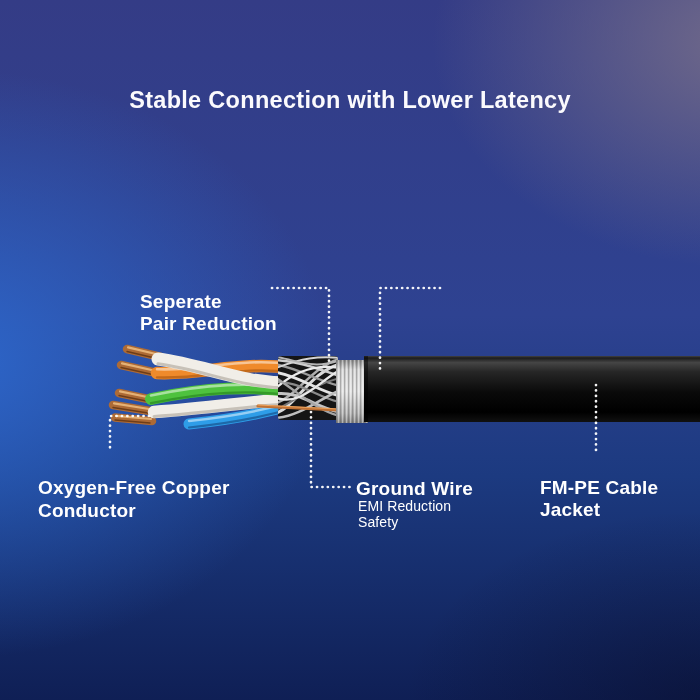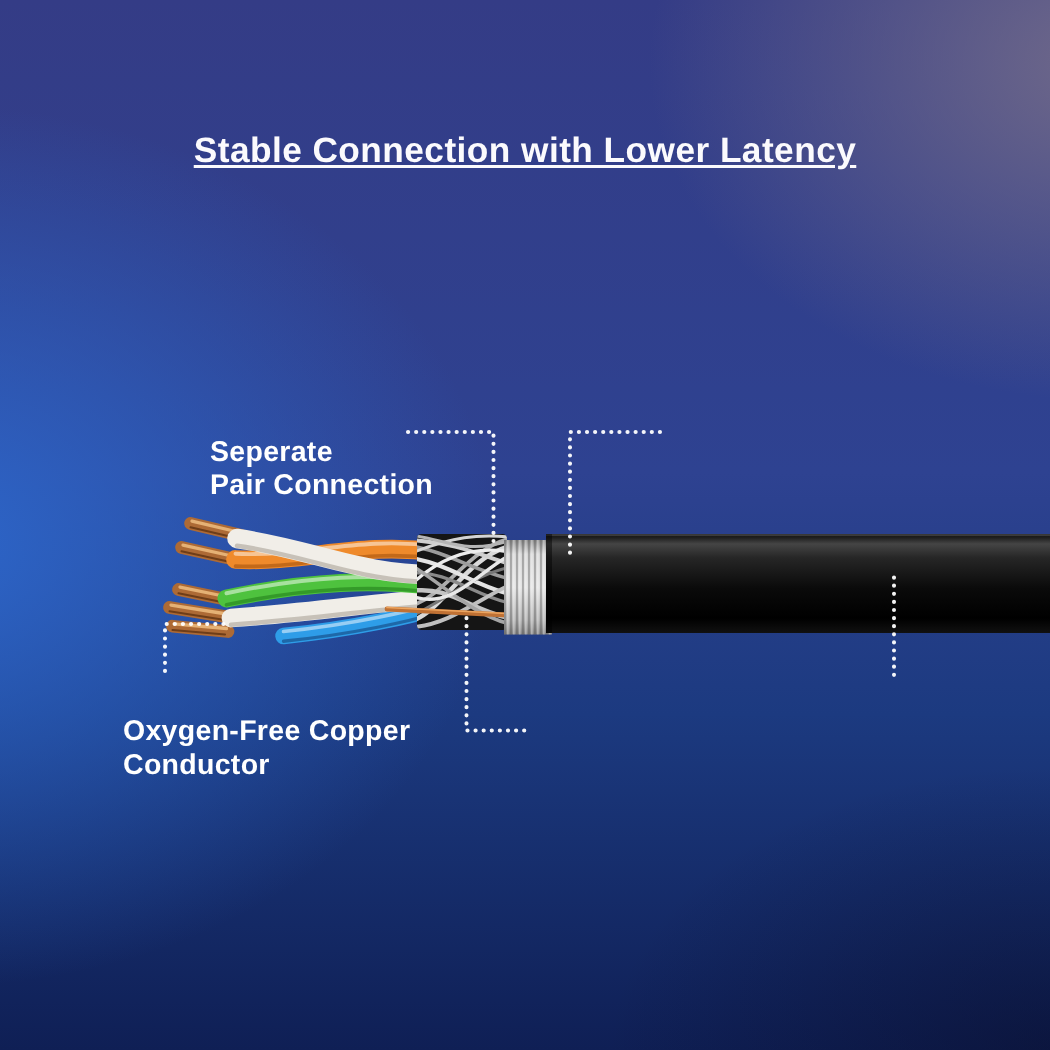--- a/index.html
+++ b/index.html
@@ -7,30 +7,30 @@
     position:relative;width:700px;height:700px;overflow:hidden;
     font-family:"Liberation Sans",sans-serif;
     background:
       radial-gradient(95% 75% at -6% 52%, rgba(45,104,205,.95) 0%, rgba(45,104,205,0) 56%),
       radial-gradient(85% 62% at 106% 6%, rgba(116,108,138,.95) 0%, rgba(116,108,138,0) 52%),
       radial-gradient(70% 45% at 100% 100%, rgba(8,12,40,.5) 0%, rgba(8,12,40,0) 60%),
       linear-gradient(180deg,#343c86 0%,#2e4291 45%,#1c3a80 68%,#0f1f55 100%);
   }
   .title{
     position:absolute;top:84px;left:0;width:700px;text-align:center;
-    color:#fbfafd;font-weight:700;font-size:23.5px;line-height:33px;letter-spacing:.3px;text-decoration:underline;
+    color:#fbfafd;font-weight:700;font-size:23.5px;line-height:33px;letter-spacing:.3px;
   }
   .callout{
     position:absolute;color:#ffffff;font-weight:700;font-size:19px;
     line-height:22.5px;letter-spacing:.2px;white-space:pre-line;
   }
   .callout.sub{font-weight:400;font-size:14px;line-height:16.5px;letter-spacing:.1px;}
   .co-sep{left:140px;top:268px;}
   .co-alu{left:455px;top:268px;}
-  .co-oxy{left:38px;top:453px;line-height:23px;margin-left:44px;}
+  .co-oxy{left:38px;top:453px;line-height:23px;}
   .co-gnd{left:356px;top:455px;}
   .co-emi{left:358px;top:481px;}
   .co-jkt{left:540px;top:454px;}
   svg.art{position:absolute;left:0;top:0;}
 </style>
 </head>
 <body>
 
 <div class="stage">
 
@@ -159,25 +159,36 @@
       <path d="M272,288 L329,288 L329,362"></path>
       <path d="M440,288 L380,288 L380,372"></path>
       <path d="M149,416 L110,416 L110,452"></path>
       <path d="M311,412 L311,487 L353,487"></path>
       <path d="M596,385 L596,451"></path>
     </g>
   </svg>
 
   <div class="callout co-sep">
     <span>Seperate
-Pair Connection</span>
+Pair Reduction</span>
   </div>
 
 
   <div class="callout co-oxy">
     <span>Oxygen-Free Copper
 Conductor</span>
   </div>
 
+  <div class="callout co-gnd">
+    <span>Ground Wire</span>
+  </div>
 
+  <div class="callout sub co-emi">
+    <span>EMI Reduction
+Safety</span>
+  </div>
 
+  <div class="callout co-jkt">
+    <span>FM-PE Cable
+Jacket</span>
+  </div>
 
 </div>
 
 </body></html>

